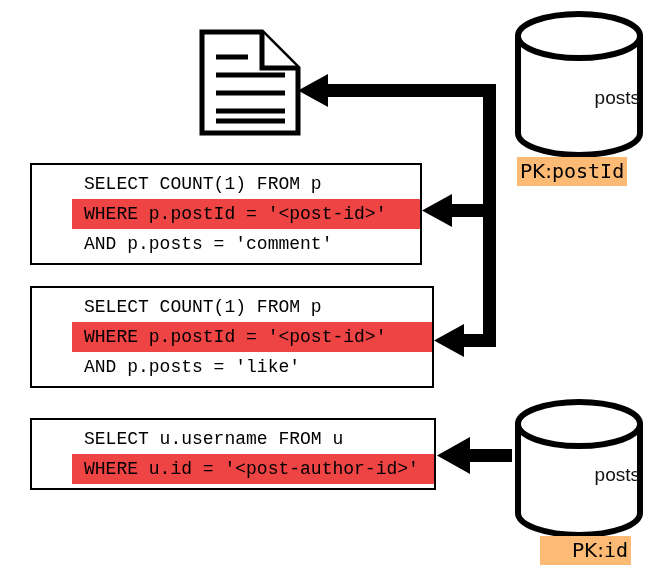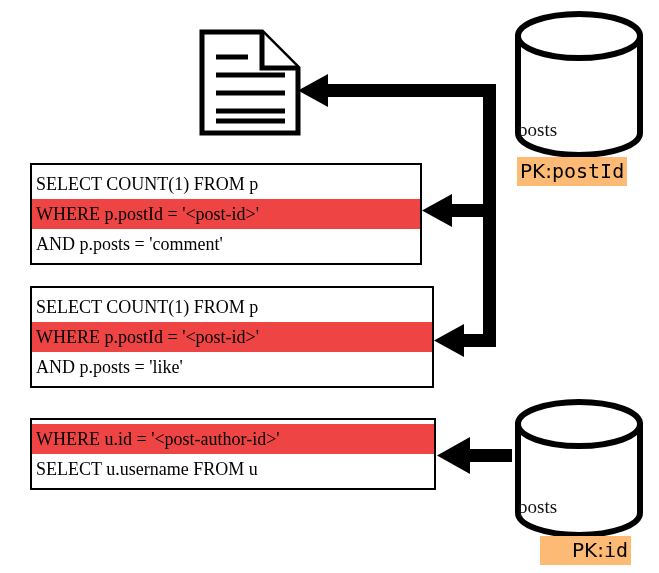--- a/index.html
+++ b/index.html
@@ -29,43 +29,43 @@
   
   .query-box {
     position: absolute;
     box-sizing: border-box;
     border: 2px solid #000000;
     background: #ffffff;
     padding: 4px 0;
     z-index: 4;
   }
   .query-line {
-    font-family: Liberation Serif, serif;
+    font-family: Liberation Mono, monospace;
     font-size: 18px;
     line-height: 30px;
     height: 30px;
     color: #000000;
     white-space: pre;
-    padding-left: 4px;
+    padding-left: 12px;
     background: transparent;
     letter-spacing: 0px;
+    margin-left: 40px;
   }
   .query-line.highlight {
     background: #ef4444;
   }
 
   
   .cyl-label {
     position: absolute;
-    font-family: Liberation Serif, serif;
+    font-family: Liberation Sans, sans-serif;
     font-size: 19px;
     color: #111111;
-    text-align: left;
+    text-align: right;
     z-index: 5;
-    margin-top: 32px;
   }
 
   
   .pk-badge {
     position: absolute;
     background: #fdba74;
     color: #000000;
     font-family: "DejaVu Sans", sans-serif;
     font-size: 20px;
     line-height: 26px;
@@ -134,22 +134,22 @@
     <div class="query-line">AND p.posts = 'comment'</div>
   </div>
 
   <div class="query-box" style="left:30px; top:286px; width:404px;">
     <div class="query-line">SELECT COUNT(1) FROM p</div>
     <div class="query-line highlight">WHERE p.postId = '&lt;post-id&gt;'</div>
     <div class="query-line">AND p.posts = 'like'</div>
   </div>
 
   <div class="query-box" style="left:30px; top:418px; width:406px;">
+    <div class="query-line">SELECT u.username FROM u</div>
     <div class="query-line highlight">WHERE u.id = '&lt;post-author-id&gt;'</div>
-    <div class="query-line">SELECT u.username FROM u</div>
   </div>
 
   <div class="cyl-label" style="left:518px; top:87px; width:122px;">posts</div>
   <div class="cyl-label" style="left:518px; top:464px; width:122px;">posts</div>
 
   <div class="pk-badge" style="left:517px; top:157px;"><span>PK:</span><span class="pk-key">postId</span></div>
 
   <div class="pk-badge" style="left:540px; top:536px;padding-left:32px;"><span>PK:</span><span class="pk-key">id</span></div>
 
 </div>

